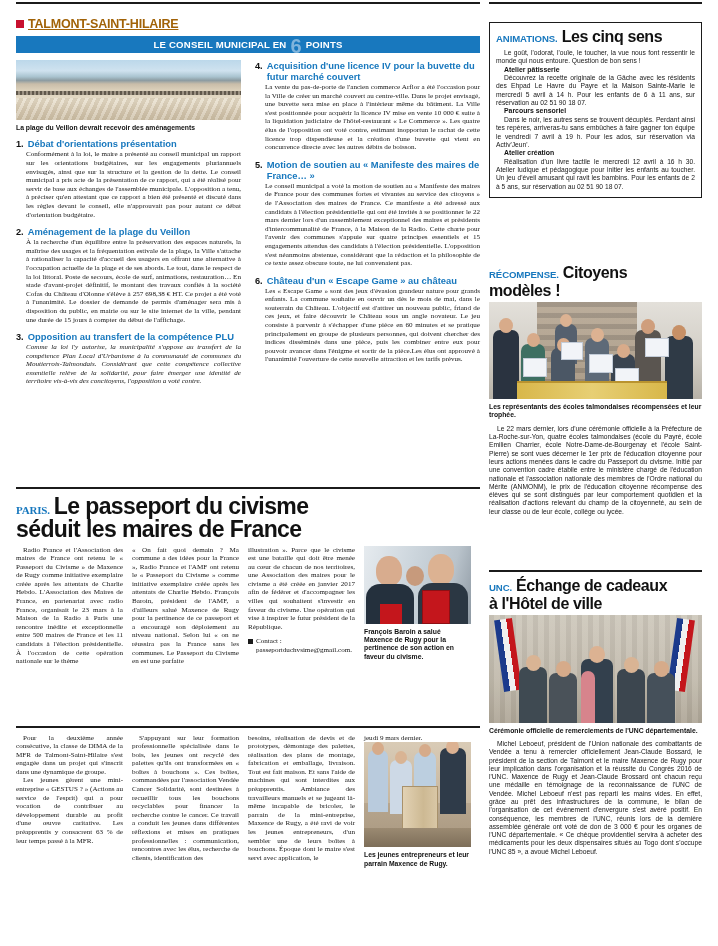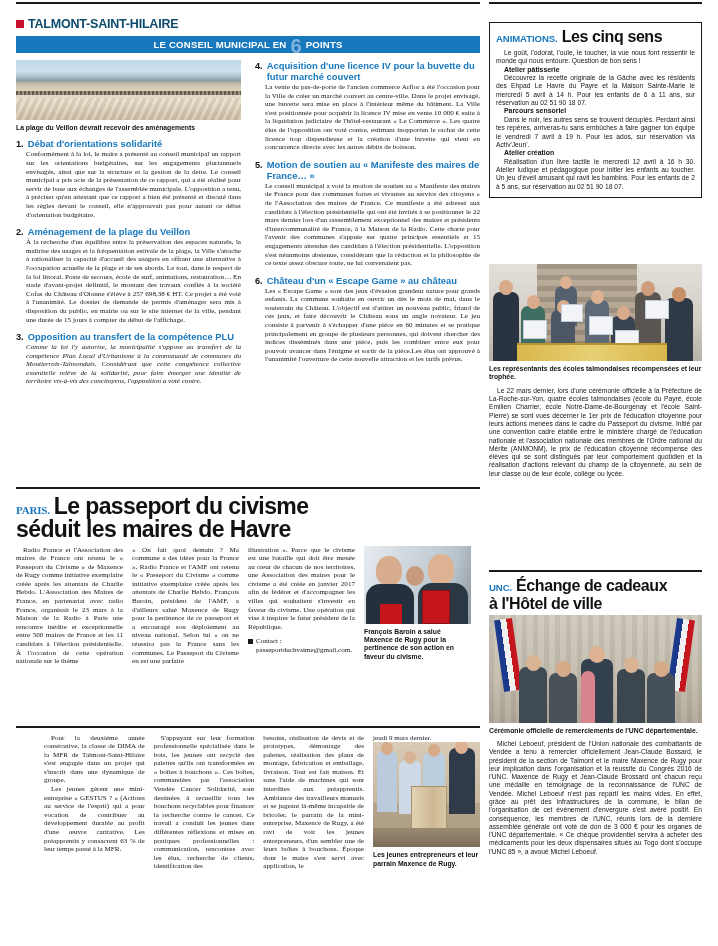--- a/index.html
+++ b/index.html
@@ -62,21 +62,22 @@
   .town-square {
     width: 8px; height: 8px;
     background: #c8102e;
     display: inline-block;
   }
   .town-name {
     font-family: "Liberation Sans", sans-serif;
     font-weight: bold;
     font-size: 12.5px;
     letter-spacing: -0.2px;
-    color: #0c4a6e;
+    color: #a16207;
+    text-decoration: underline;
   }
 
   
   .banner {
     position: absolute;
     left: 0; top: 36px;
     width: 464px; height: 17px;
     background: #1878be;
     display: flex;
     align-items: center;
@@ -283,21 +284,21 @@
     border-radius: 50%;
     background: #c79a7c;
   }
 
   
   .mfr-sec {
     position: absolute;
     left: 0; top: 726px;
     width: 464px;
   }
-  .cols-mfr { display: flex; gap: 9px; margin-top: 4px; margin-left: 28px; }
+  .cols-mfr { display: flex; gap: 9px; margin-top: 4px; }
 
   .photo-mfr {
     width: 107px; height: 105px;
     position: relative;
     overflow: hidden;
     background: linear-gradient(to bottom, #cfc0ac 0%, #bfae97 35%, #a8977f 100%);
   }
   .photo-mfr .wallp {
     position: absolute; left: 0; top: 0; width: 100%; height: 58%;
     background: linear-gradient(to bottom, #d9cbb6, #c6b69e);
@@ -461,21 +462,21 @@
     <div class="conseil">
 
       <div class="col">
 
         <div class="photo-beach"></div>
         <div class="caption">La plage du Veillon devrait recevoir des aménagements</div>
 
         <div class="item">
           <div class="item-head">
             <span class="item-num">1.</span>
-            <span class="item-title">Débat d'orientations solidarité</span>
+            <span class="item-title">Débat d'orientations présentation</span>
           </div>
           <div class="item-body">
             <p class="body-text">Conformément à la loi, le maire a présenté au conseil municipal un rapport sur les orientations budgétaires, sur les engagements pluriannuels envisagés, ainsi que sur la structure et la gestion de la dette. Le conseil municipal a pris acte de la présentation de ce rapport, qui a été réalisé pour servir de base aux échanges de l'assemblée municipale. L'opposition a tenu, à préciser qu'en attestant que ce rapport a bien été présenté et discuté dans les règles devant le conseil, elle n'approuvait pas pour autant ce débat d'orientation budgétaire.</p>
           </div>
         </div>
 
         <div class="item">
           <div class="item-head">
             <span class="item-num">2.</span>
             <span class="item-title">Aménagement de la plage du Veillon</span>
@@ -531,21 +532,21 @@
 
       </div>
     </div>
 
     <div class="paris-sec">
       <div class="sec-rule"></div>
 
       <div class="headline-row">
         <span class="kicker">PARIS.</span>
         <span class="headline">Le passeport du civisme</span>
-        <div class="headline-block">séduit les maires de Havre</div>
+        <div class="headline-block">séduit les maires de France</div>
       </div>
 
       <div class="cols-4">
         <div class="c4">
           <p class="body-text indent">Radio France et l'Association des maires de France ont retenu le « Passeport du Civisme » de Maxence de Rugy comme initiative exemplaire créée après les attentats de Charlie Hebdo. L'Association des Maires de France, en partenariat avec radio France, organisait le 23 mars à la Maison de la Radio à Paris une rencontre inédite et exceptionnelle entre 500 maires de France et les 11 candidats à l'élection présidentielle. À l'occasion de cette opération nationale sur le thème</p>
         </div>
         <div class="c4">
           <p class="body-text">« On fait quoi demain ? Ma commune a des idées pour la France », Radio France et l'AMF ont retenu le « Passeport du Civisme » comme initiative exemplaire créée après les attentats de Charlie Hebdo. François Baroin, président de l'AMF, a d'ailleurs salué Maxence de Rugy pour la pertinence de ce passeport et a encouragé son déploiement au niveau national. Selon lui « on ne réussira pas la France sans les communes. Le Passeport du Civisme en est une parfaite</p>
         </div>
         <div class="c4">
@@ -622,20 +623,25 @@
       <p class="side-body ind">Découvrez la recette originale de la Gâche avec les résidents des Ehpad Le Havre du Payre et la Maison Sainte-Marie le mercredi 5 avril à 14 h. Pour les enfants de 6 à 11 ans, sur réservation au 02 51 90 18 07.</p>
 
       <p class="side-subhead">Parcours sensoriel</p>
       <p class="side-body ind">Dans le noir, les autres sens se trouvent décuplés. Perdant ainsi tes repères, arriveras-tu sans embûches à faire gagner ton équipe le vendredi 7 avril à 19 h. Pour les ados, sur réservation via Activ'Jeun'.</p>
 
       <p class="side-subhead">Atelier création</p>
       <p class="side-body ind">Réalisation d'un livre tactile le mercredi 12 avril à 16 h 30. Atelier ludique et pédagogique pour initier les enfants au toucher. Un jeu d'éveil amusant qui ravit les bambins. Pour les enfants de 2 à 5 ans, sur réservation au 02 51 90 18 07.</p>
     </div>
 
     <div class="side-sec" style="top:264px;">
+      <div class="side-head">
+        <span class="side-kicker">RÉCOMPENSE.</span>
+        <span class="side-title side-title-inline">Citoyens</span>
+        <div class="side-title">modèles !</div>
+      </div>
 
       <div class="photo-recomp">
         <div class="stair"></div>
         <div class="p" style="left:4px;  top:28px; width:26px; height:70px; background:#2a3340;"></div>
         <div class="h" style="left:10px; top:16px; width:14px; height:15px; background:#d8ab8a;"></div>
         <div class="p" style="left:32px; top:42px; width:24px; height:56px; background:#3e6f62;"></div>
         <div class="h" style="left:38px; top:31px; width:13px; height:14px; background:#d8ab8a;"></div>
         <div class="p" style="left:66px; top:22px; width:22px; height:40px; background:#55606e;"></div>
         <div class="h" style="left:71px; top:12px; width:12px; height:13px; background:#dcb292;"></div>
         <div class="p" style="left:62px; top:46px; width:24px; height:52px; background:#4b5765;"></div>

